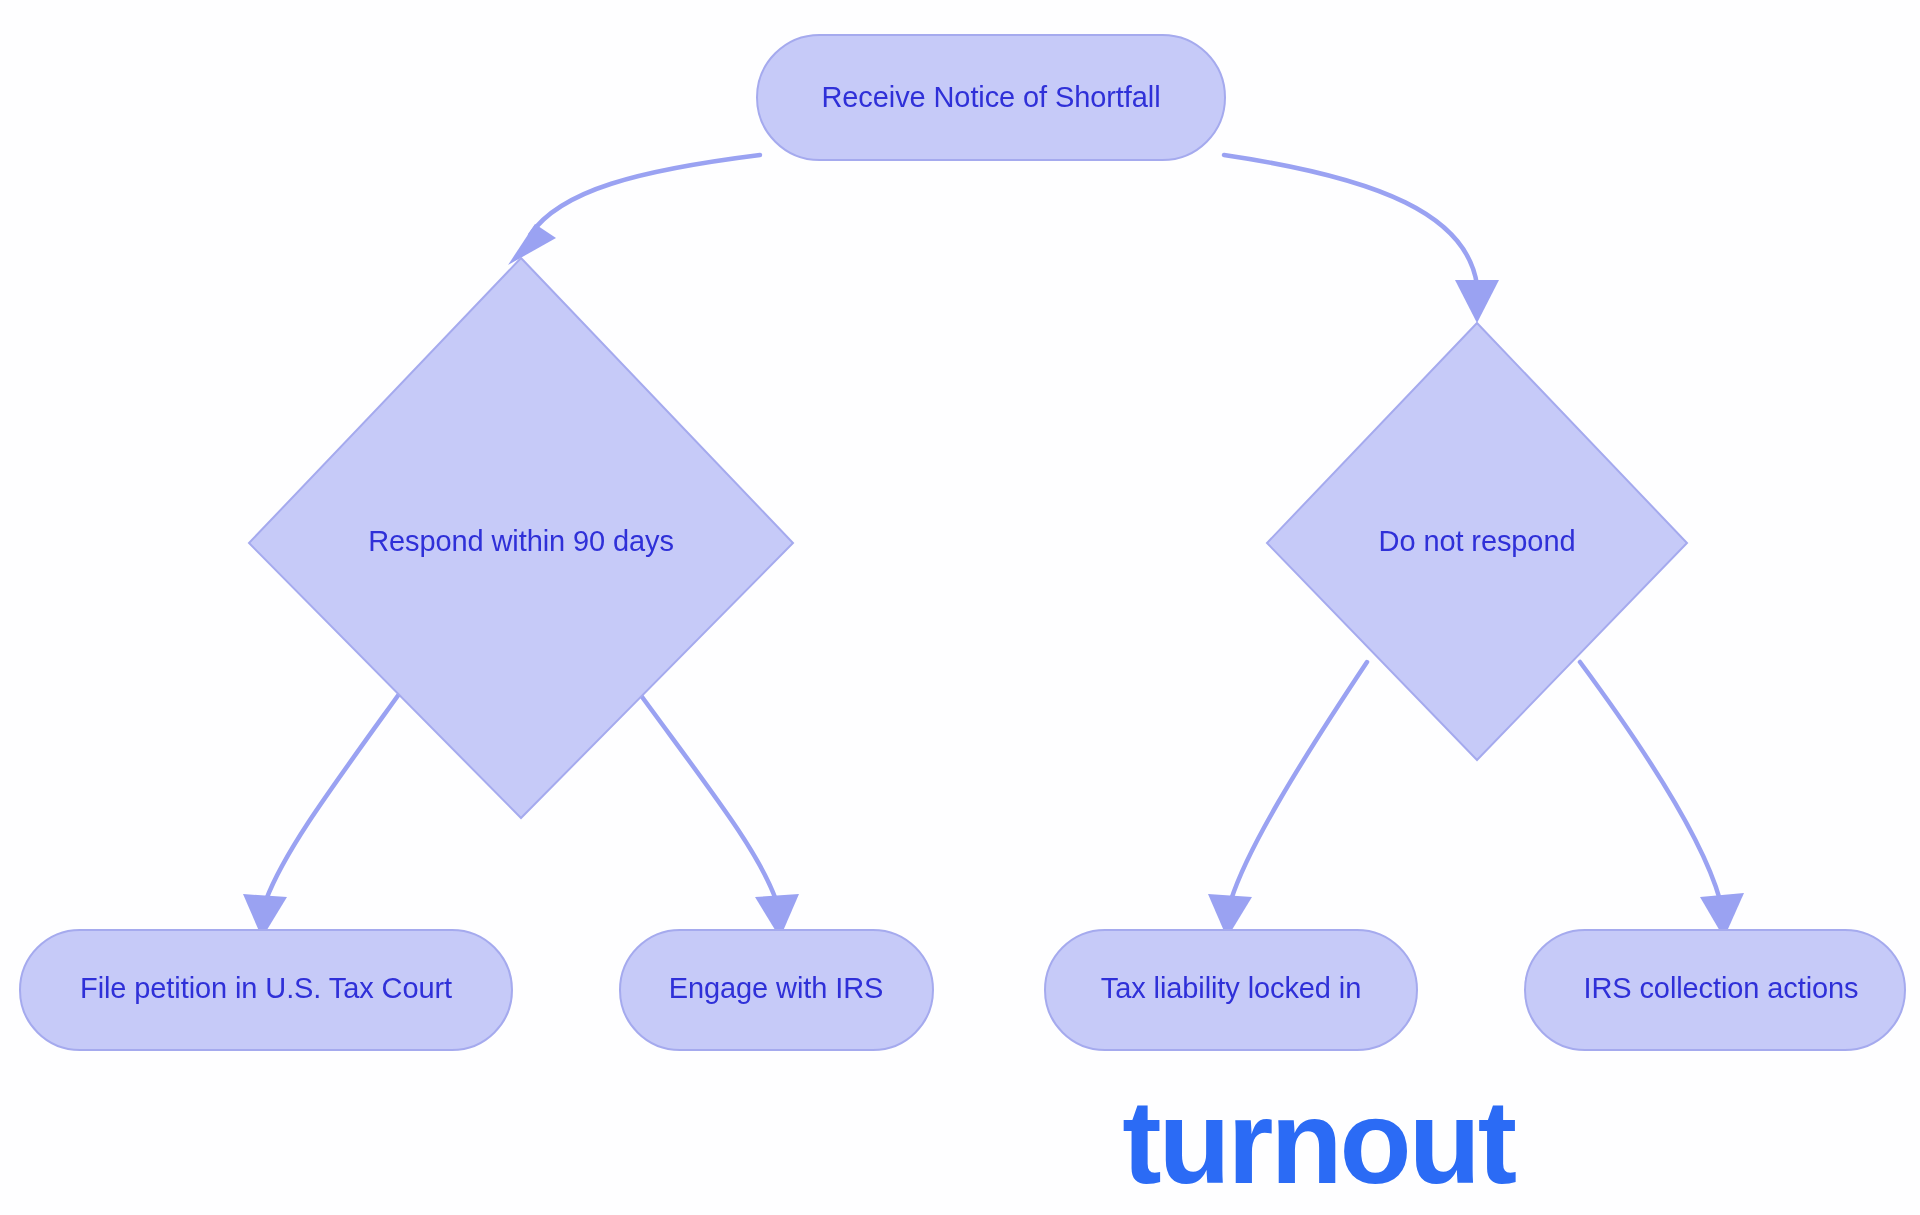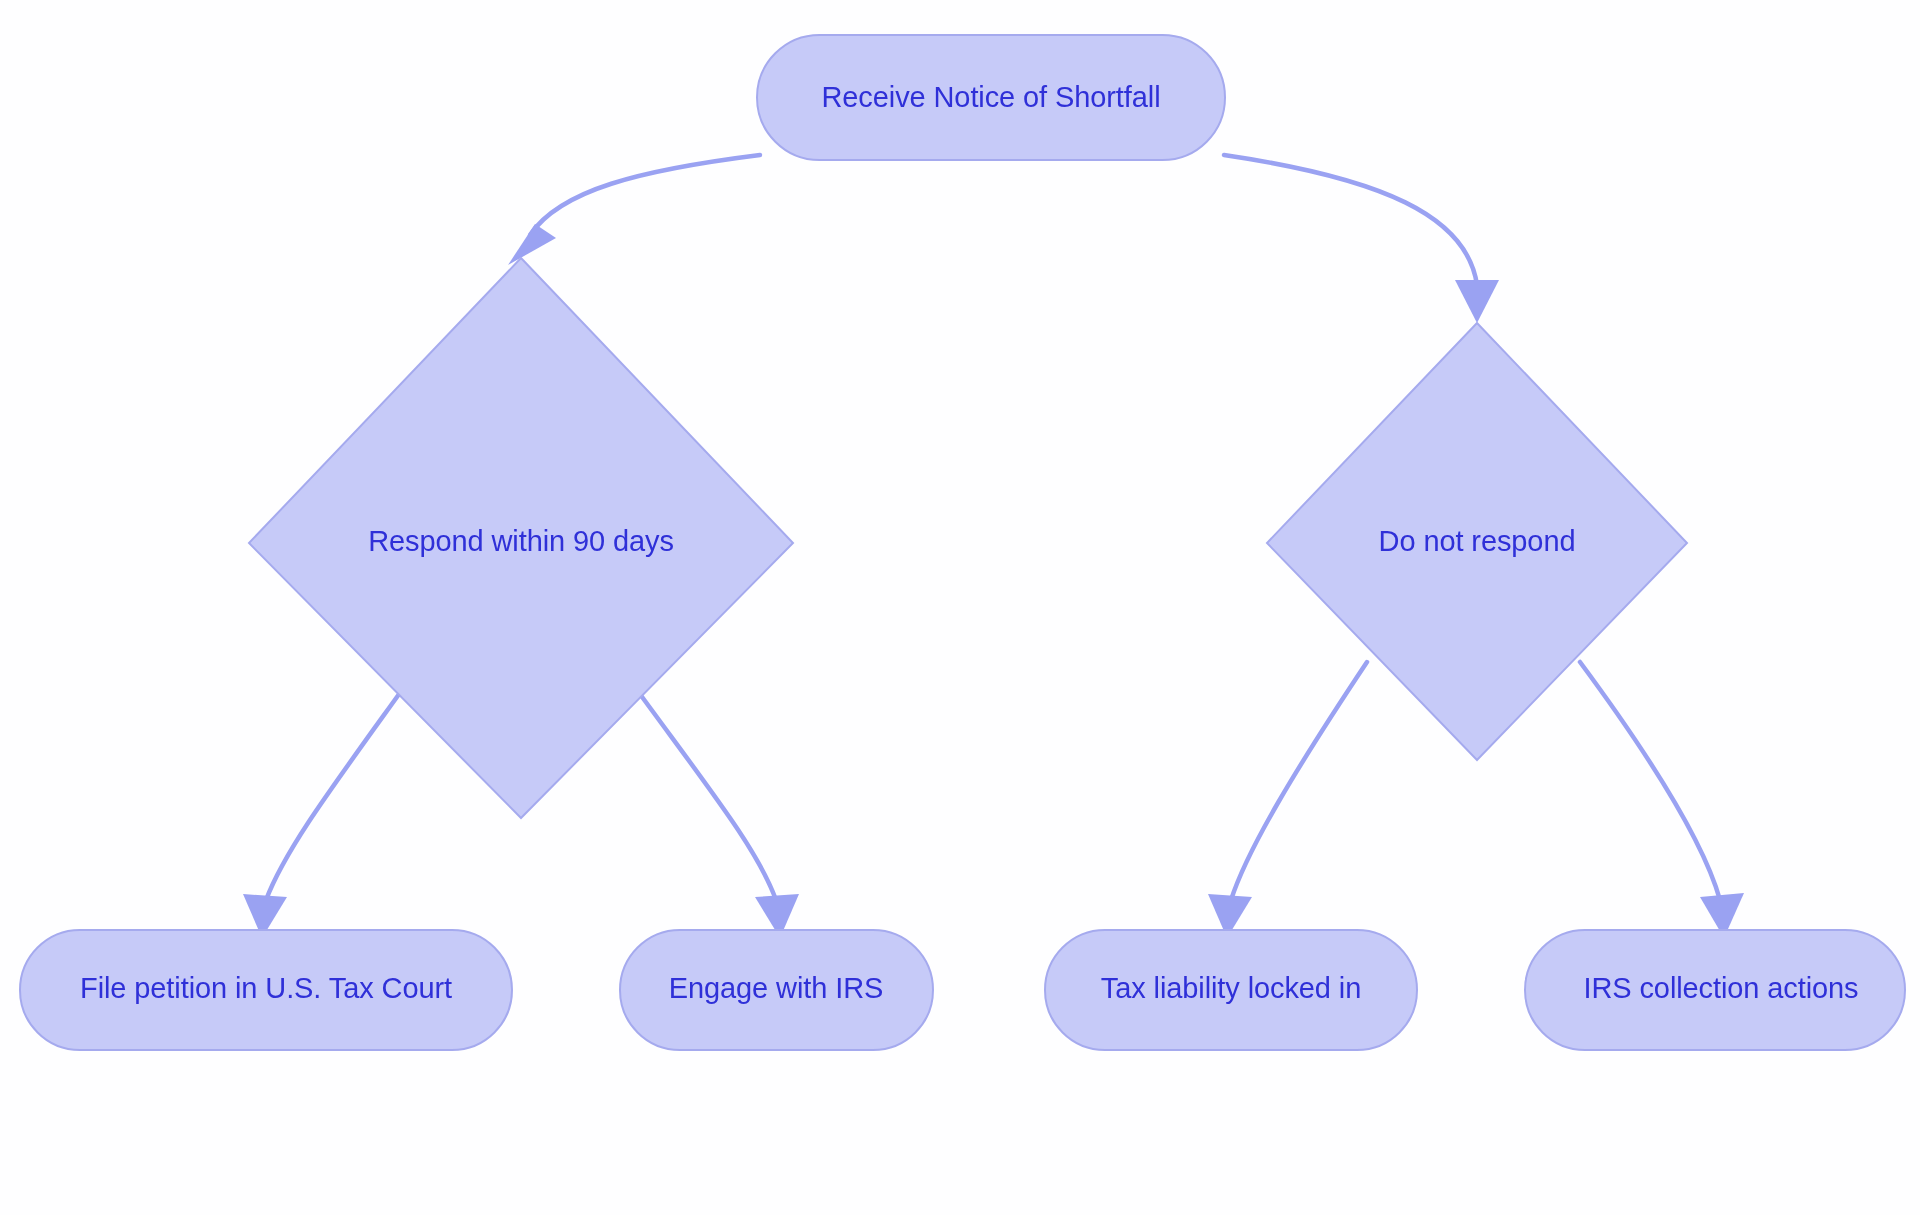--- a/index.html
+++ b/index.html
@@ -135,14 +135,15 @@
       <text class="node-label" x="1231" y="990">Tax liability locked in</text>
     </g>
 
     <g>
       <rect class="node-shape" x="1525" y="930" width="380" height="120" rx="60" ry="60"></rect>
       <text class="node-label" x="1721" y="990">IRS collection actions</text>
     </g>
 
   </svg>
 
+  <div class="brand-wordmark">turnout</div>
 
 </div>
 
 </body></html>

